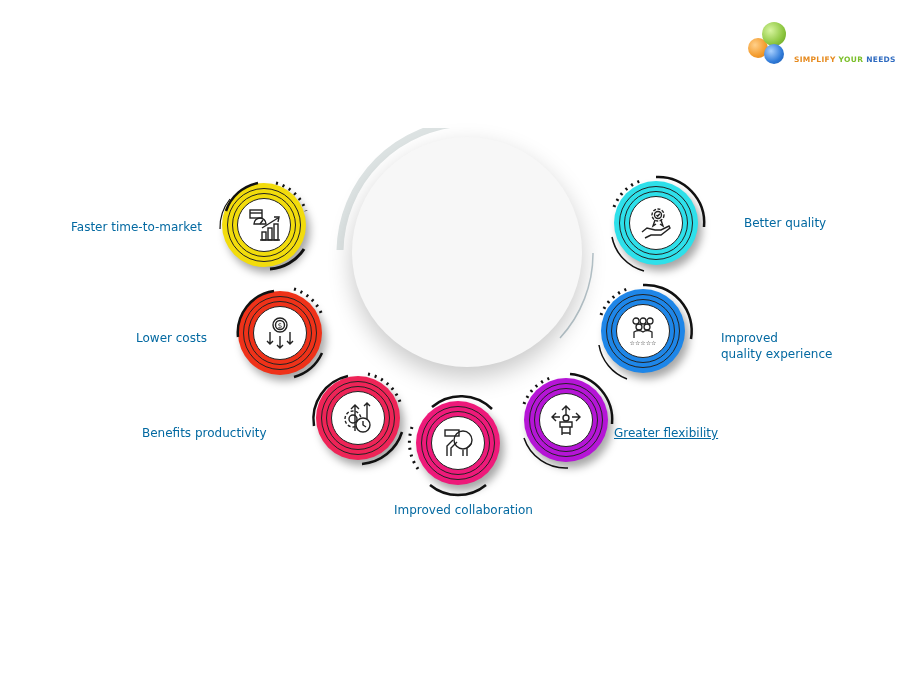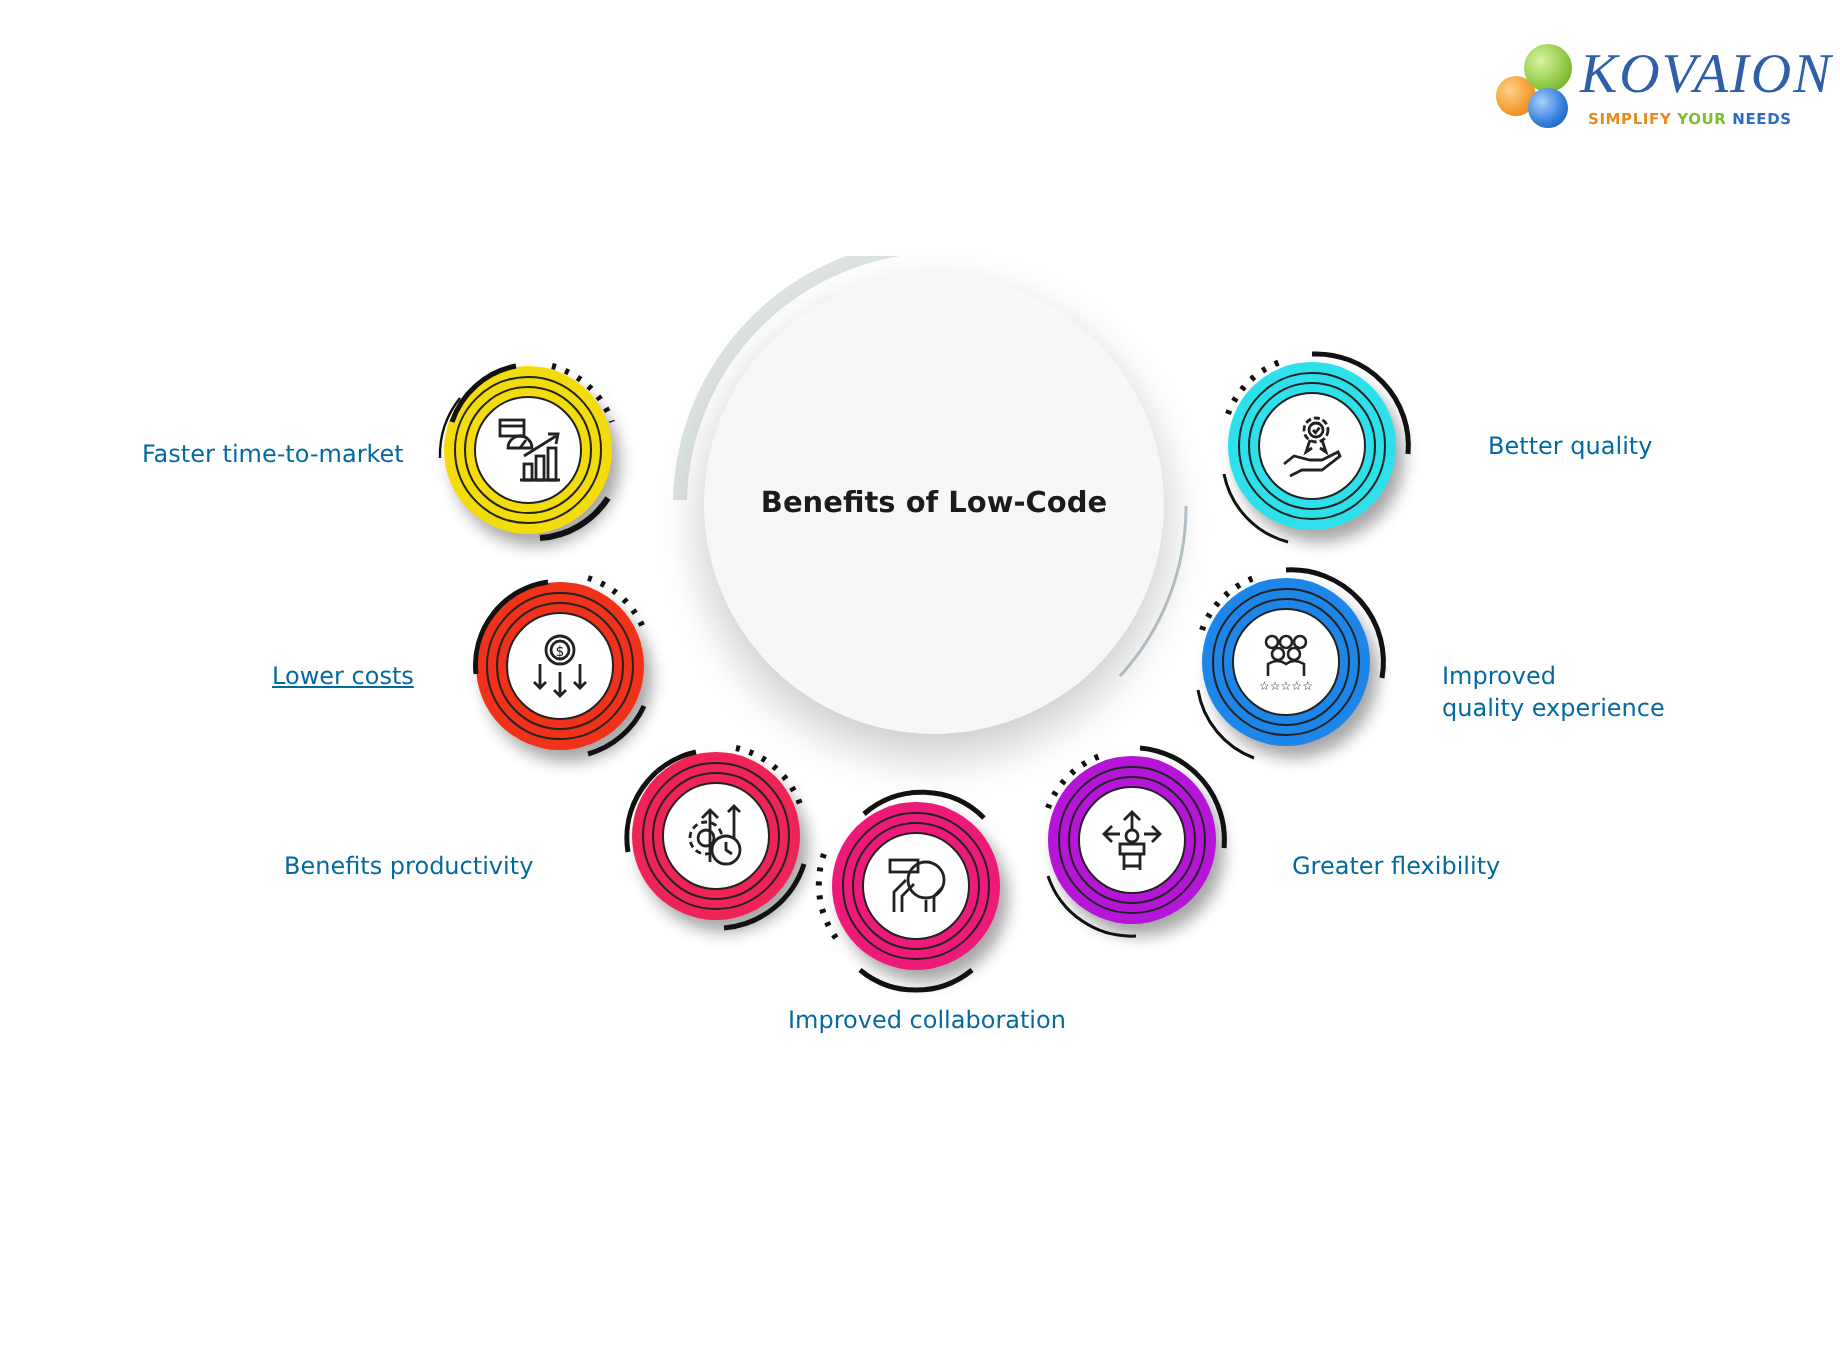--- a/index.html
+++ b/index.html
@@ -20,35 +20,33 @@
   .node svg.deco{position:absolute;left:-14px;top:-14px;width:112px;height:112px;overflow:visible;}
   .label{position:absolute;font-size:12px;color:#0369a1;line-height:16px;}
 </style>
 </head>
 <body>
 
 <div class="abs logo">
   <div class="ball" style="left:0;top:18px;width:20px;height:20px;background:radial-gradient(circle at 35% 35%,#ffd08a,#f39a2b 60%,#d97b10);"></div>
   <div class="ball" style="left:14px;top:2px;width:24px;height:24px;background:radial-gradient(circle at 35% 35%,#d8f5a0,#8cc63f 60%,#5f9a1c);"></div>
   <div class="ball" style="left:16px;top:24px;width:20px;height:20px;background:radial-gradient(circle at 35% 35%,#a8d0ff,#2f7ad8 60%,#1b56a8);"></div>
-  <div class="logo-word">KOVAION</div>
   <div class="logo-tag">
     <span class="a">SIMPLIFY</span>
     <span class="b">YOUR</span>
     <span class="c">NEEDS</span>
   </div>
 </div>
 
 <svg class="abs center-ring" viewBox="0 0 270 260">
   <path d="M 5 122 A 130 130 0 0 1 132 -5" transform="translate(0,0)" fill="none" stroke="#dde3e3" stroke-width="7"></path>
   <path d="M 258 125 A 125 125 0 0 1 225 210" fill="none" stroke="#b8c6cc" stroke-width="1.5"></path>
 </svg>
 
 <div class="abs center">
-  <div class="center-title">Benefits of Low-Code</div>
 </div>
 
 <div class="node" style="left:222px;top:183px;background:#f2dc0c;">
   <svg class="deco" viewBox="0 0 112 112">
     <path d="M 18 42 A 42 42 0 0 1 50 14" fill="none" stroke="#111" stroke-width="2.5"></path>
     <path d="M 12 60 A 46 46 0 0 1 22 30" fill="none" stroke="#111" stroke-width="1.2"></path>
     <path d="M 68 14 A 44 44 0 0 1 98 42" fill="none" stroke="#111" stroke-width="3" stroke-dasharray="2 5"></path>
     <path d="M 96 80 A 44 44 0 0 1 62 100" fill="none" stroke="#111" stroke-width="3"></path>
   </svg>
   <div class="ring1"></div>
@@ -82,21 +80,21 @@
     <svg width="32" height="34" viewBox="0 0 32 34" fill="none" stroke="#222" stroke-width="1.4">
       <circle cx="16" cy="9" r="7"></circle>
         <circle cx="16" cy="9" r="4.5"></circle>
       <text x="16" y="12" font-size="7" text-anchor="middle" fill="#222" stroke="none" font-family="DejaVu Sans, sans-serif">$</text>
       <path d="M 6 16 L 6 28 M 3 25 L 6 28 L 9 25"></path>
         <path d="M 16 20 L 16 32 M 13 29 L 16 32 L 19 29"></path>
         <path d="M 26 16 L 26 28 M 23 25 L 26 28 L 29 25"></path>
     </svg>
   </div>
 </div>
-<div class="label" style="left:136px;top:330px;text-decoration:underline;">Lower costs</div>
+<div class="label" style="left:136px;top:330px;">Lower costs</div>
 
 <div class="node" style="left:316px;top:376px;background:#ee2457;">
   <svg class="deco" viewBox="0 0 112 112">
     <path d="M 12 64 A 44 44 0 0 1 46 14" fill="none" stroke="#111" stroke-width="2.5"></path>
     <path d="M 66 12 A 44 44 0 0 1 98 40" fill="none" stroke="#111" stroke-width="3" stroke-dasharray="2 5"></path>
     <path d="M 100 70 A 46 46 0 0 1 60 102" fill="none" stroke="#111" stroke-width="2.5"></path>
   </svg>
   <div class="ring1"></div>
     <div class="ring2"></div>
   <div class="inner">
@@ -145,21 +143,21 @@
     <svg width="34" height="34" viewBox="0 0 34 34" fill="none" stroke="#222" stroke-width="1.4">
       <path d="M 17 12 L 17 3 M 13 7 L 17 3 L 21 7"></path>
         <path d="M 11 14 L 3 14 M 7 10 L 3 14 L 7 18"></path>
         <path d="M 23 14 L 31 14 M 27 10 L 31 14 L 27 18"></path>
       <circle cx="17" cy="15" r="3"></circle>
         <path d="M 11 24 L 23 24 L 23 19 L 11 19 Z"></path>
         <path d="M 13 24 L 13 32 M 21 24 L 21 32 M 13 30 L 21 30"></path>
     </svg>
   </div>
 </div>
-<div class="label" style="left:646px;top:425px;">Greater flexibility</div>
+<div class="label" style="left:614px;top:425px;text-decoration:underline;">Greater flexibility</div>
 
 <div class="node" style="left:601px;top:289px;background:#1e86e8;">
   <svg class="deco" viewBox="0 0 112 112">
     <path d="M 14 40 A 44 44 0 0 1 40 14" fill="none" stroke="#111" stroke-width="3" stroke-dasharray="2 5"></path>
     <path d="M 56 10 A 46 46 0 0 1 104 64" fill="none" stroke="#111" stroke-width="2.5"></path>
     <path d="M 12 70 A 44 44 0 0 0 40 104" fill="none" stroke="#111" stroke-width="1.5"></path>
   </svg>
   <div class="ring1"></div>
     <div class="ring2"></div>
   <div class="inner">

